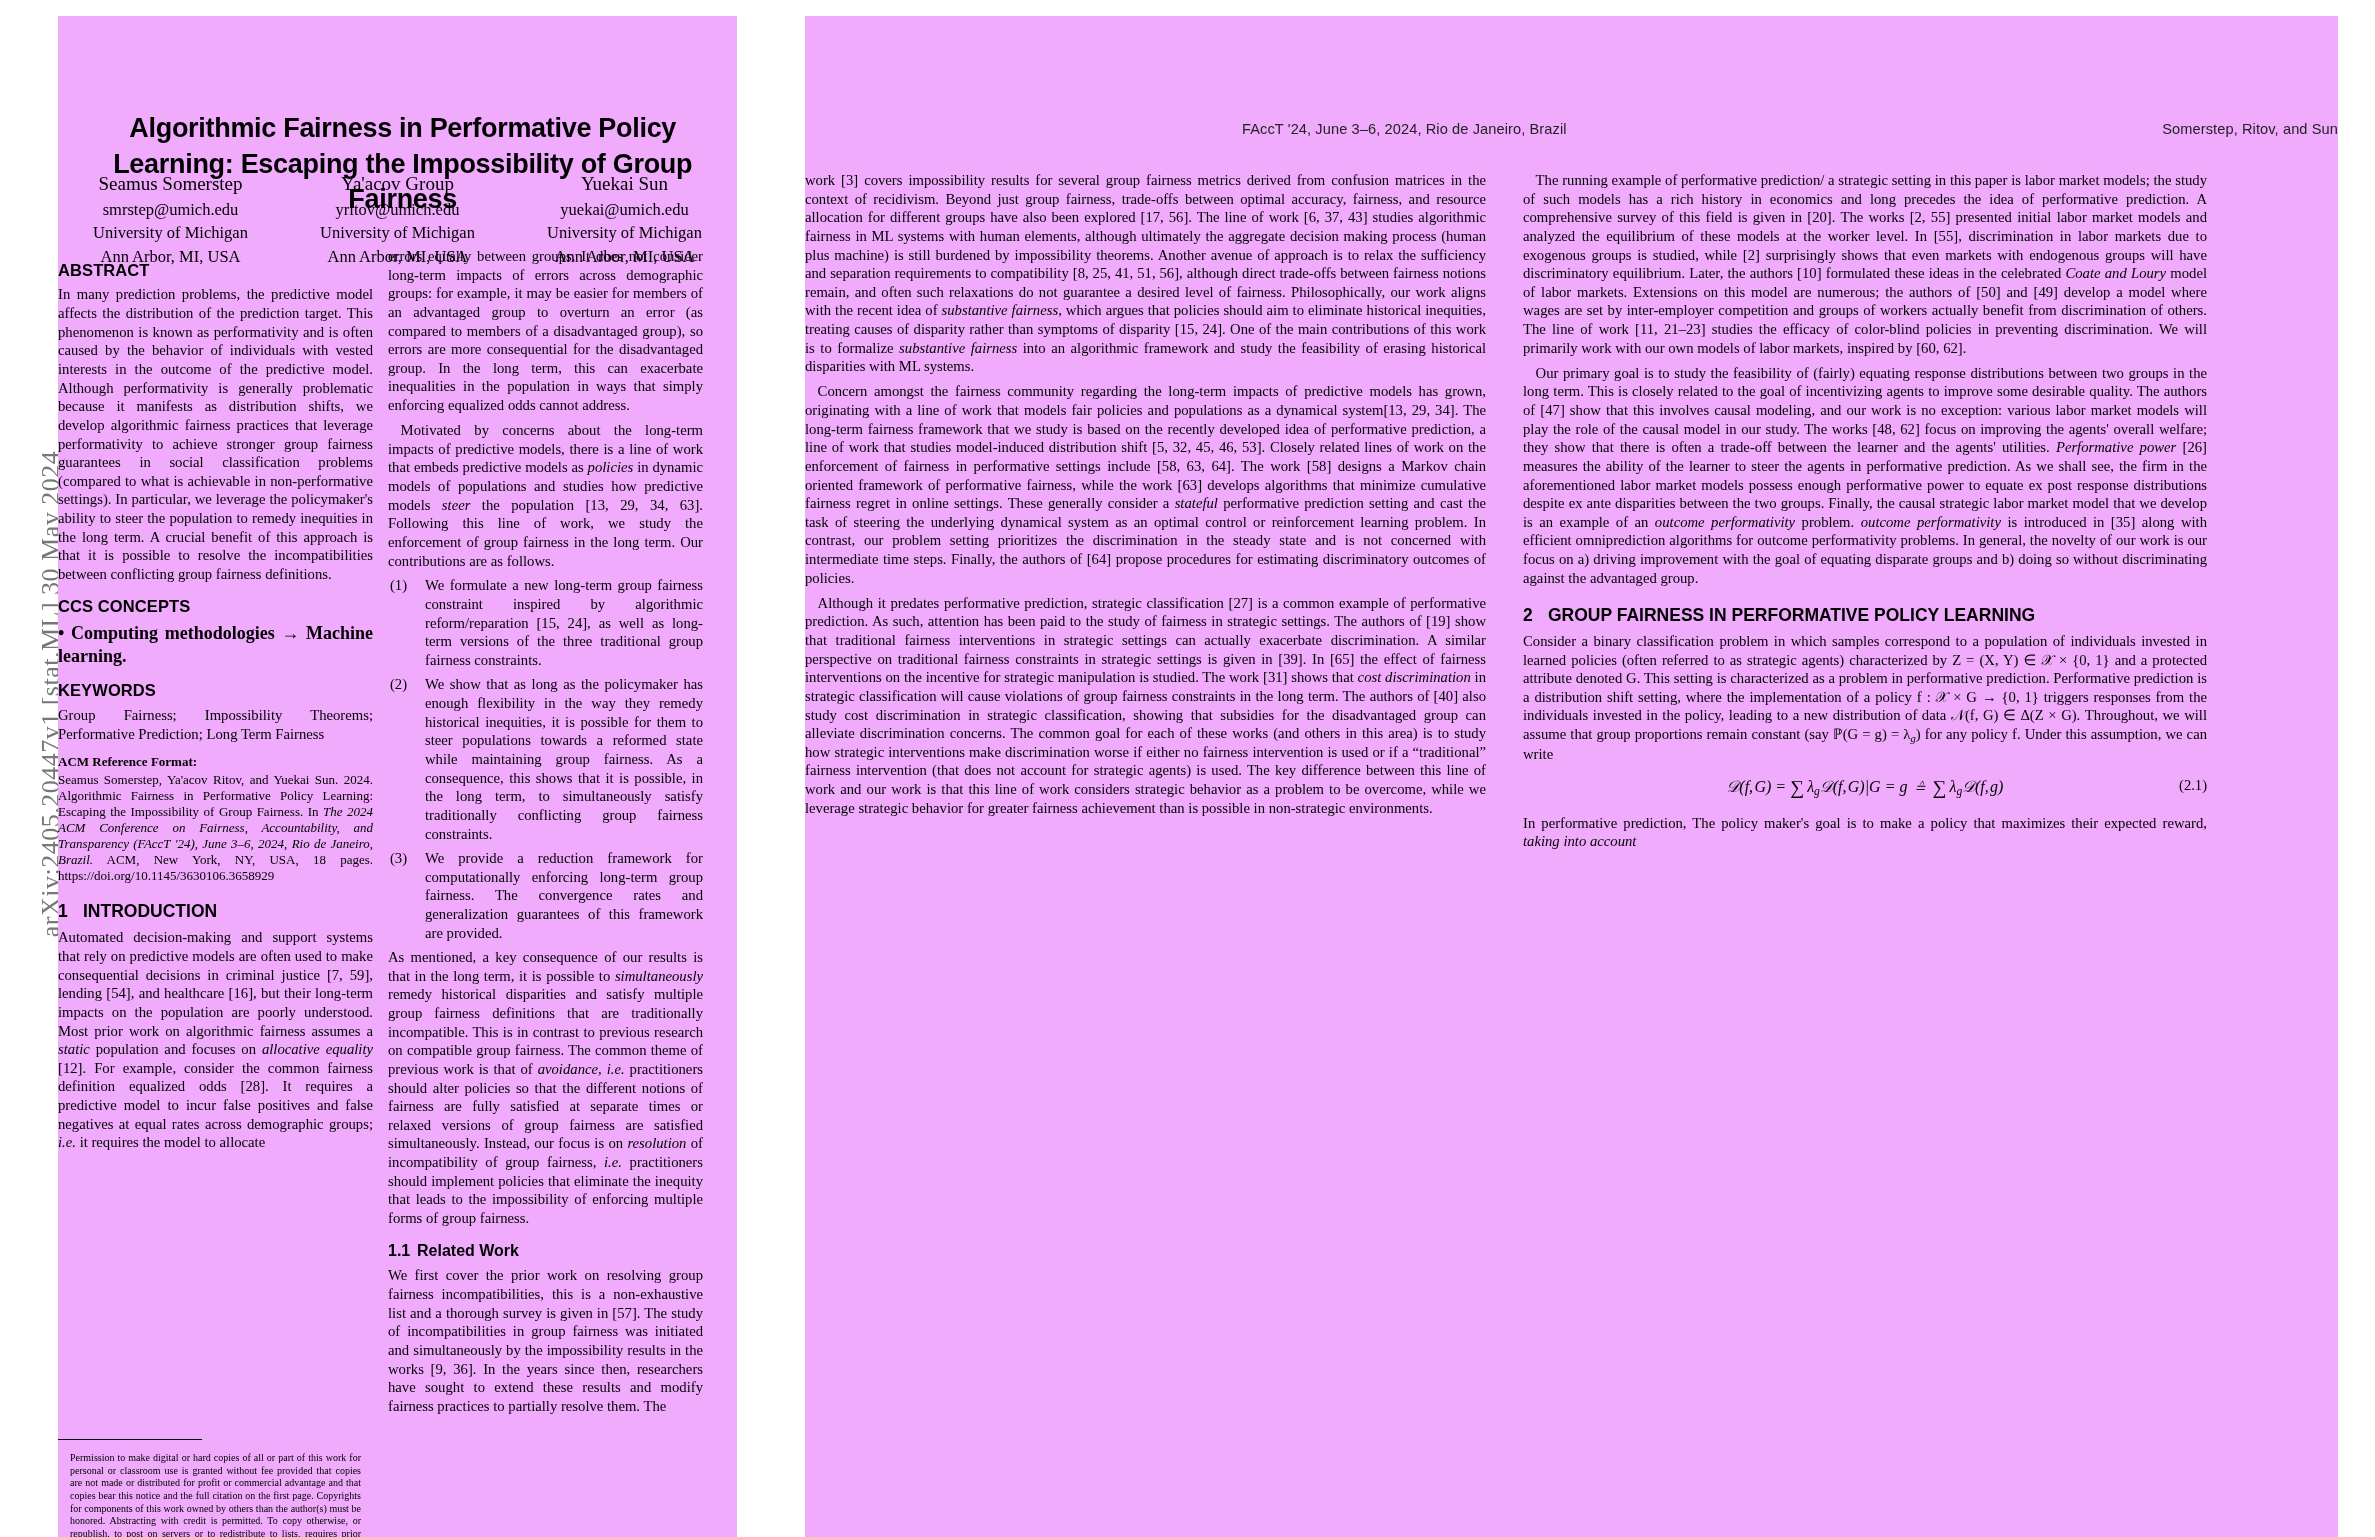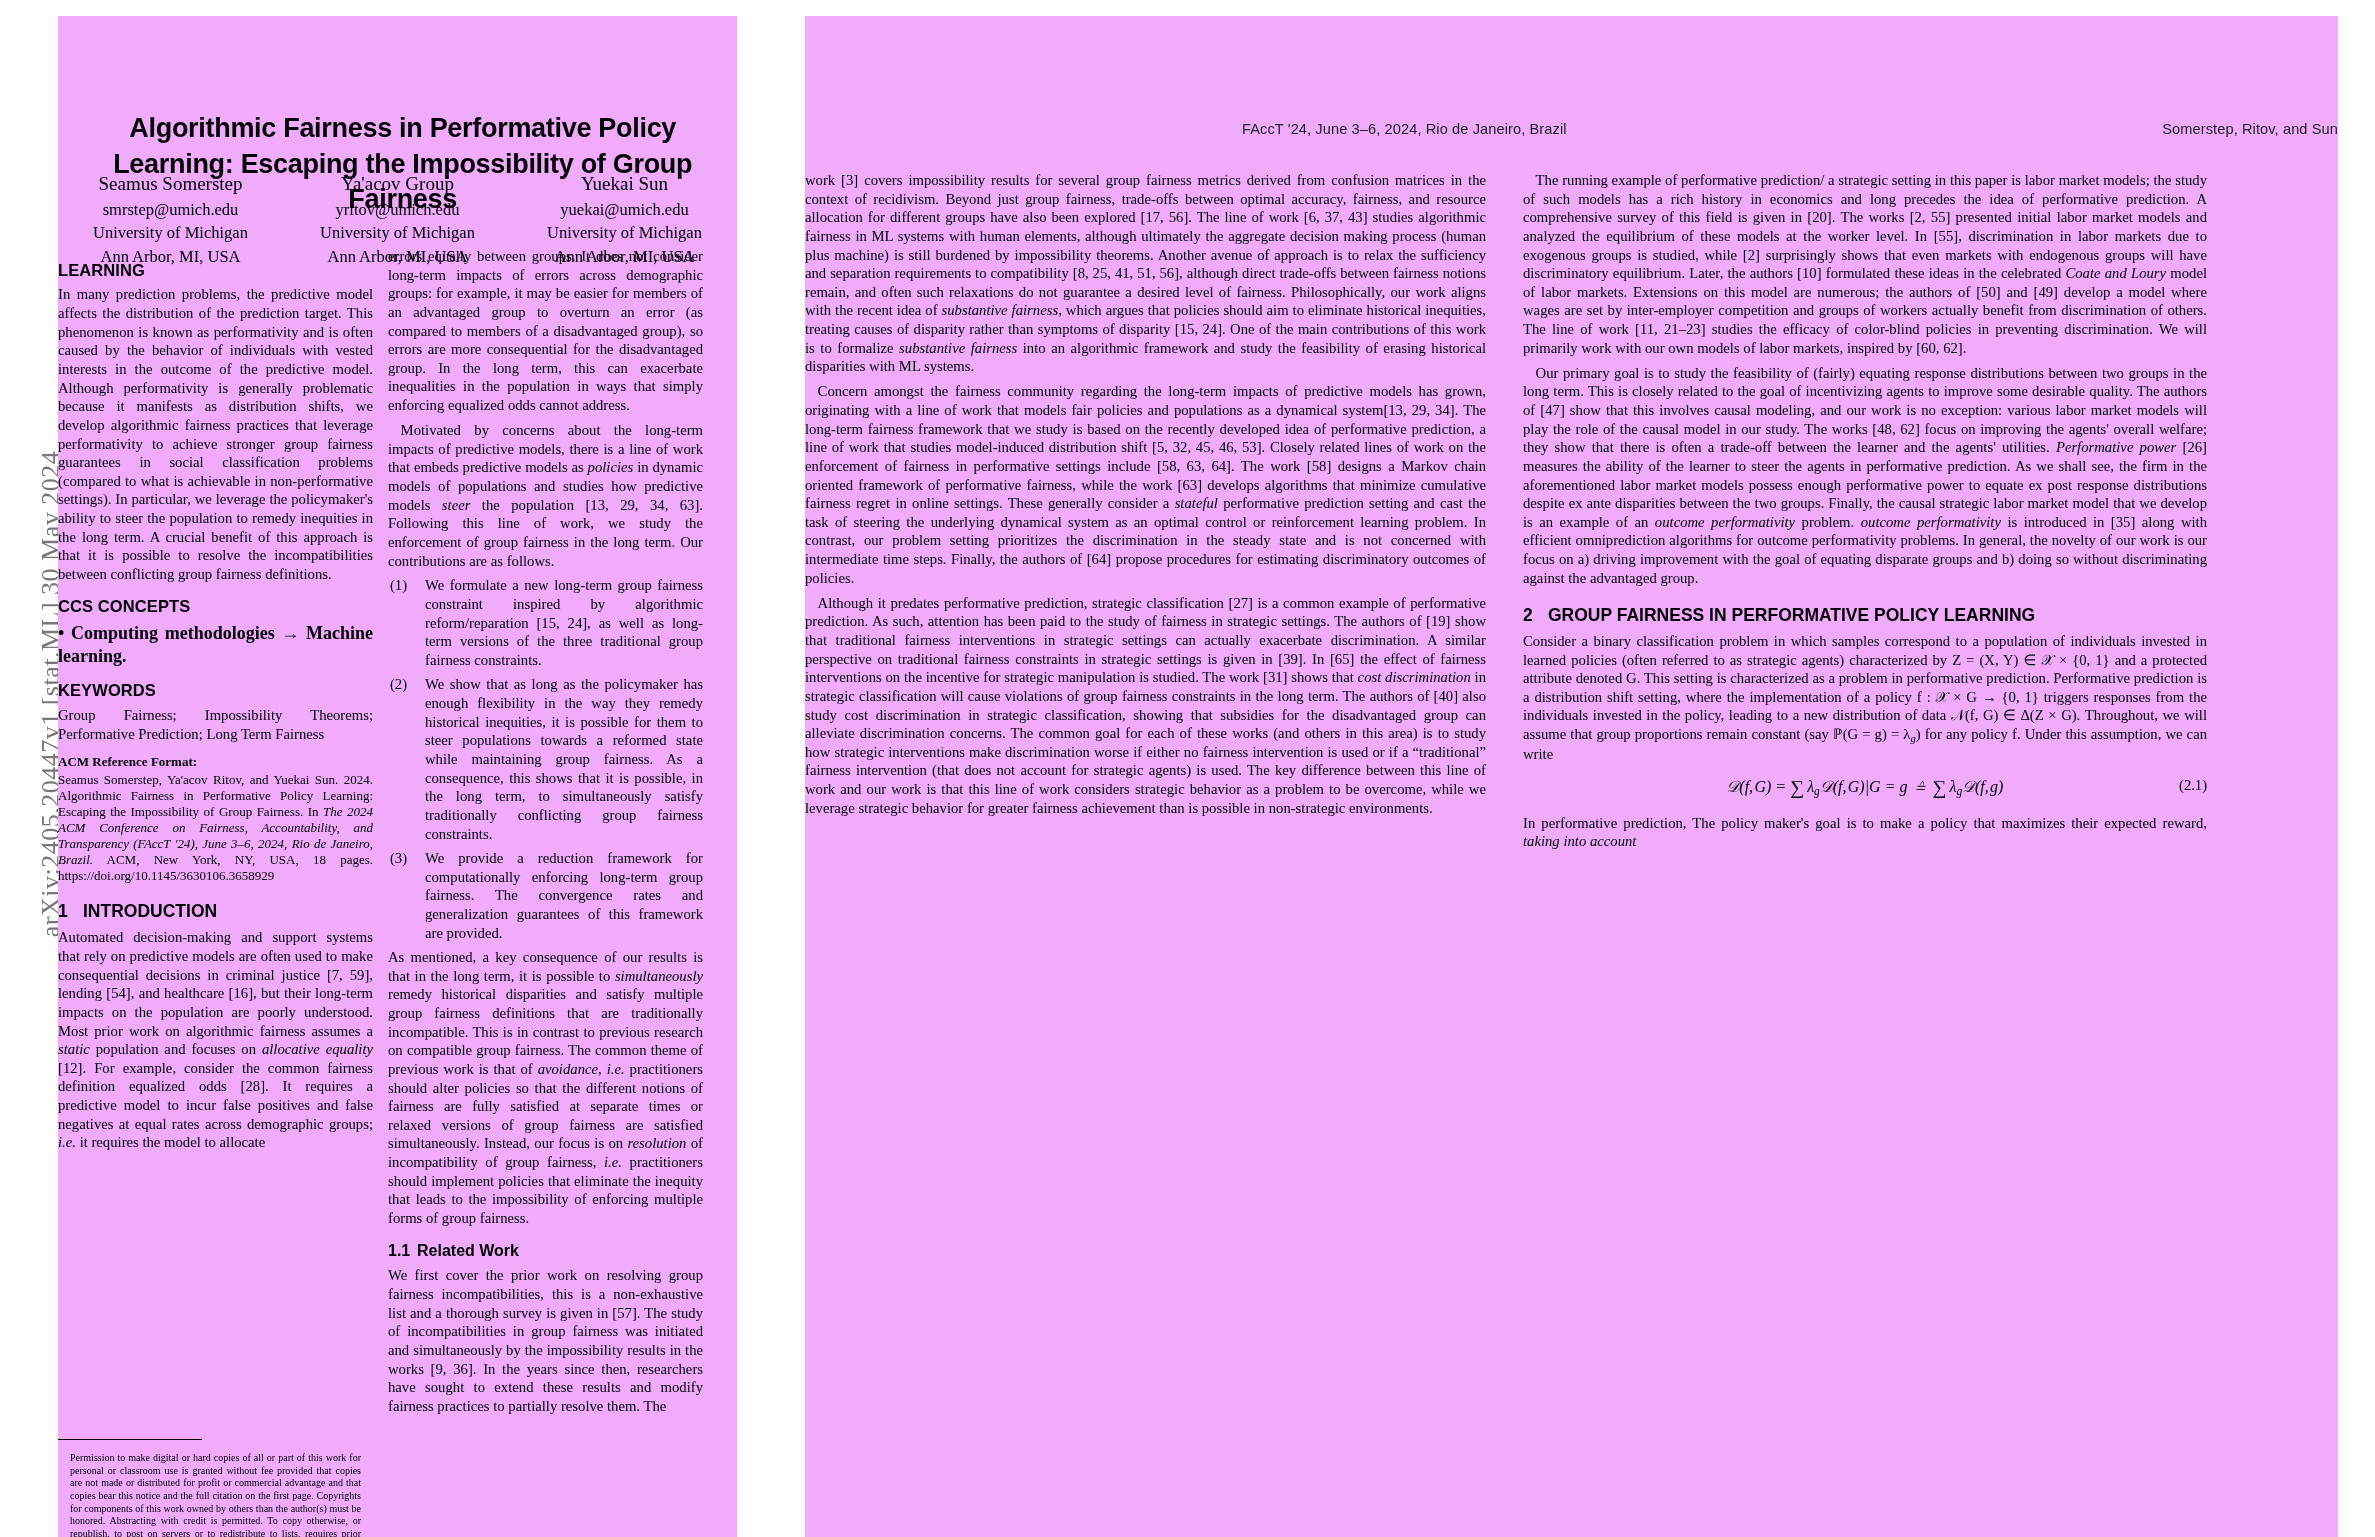--- a/index.html
+++ b/index.html
@@ -229,21 +229,21 @@
       </div>
       <div class="author">
         <div class="nm">Yuekai Sun</div>
         <div>yuekai@umich.edu</div>
         <div>University of Michigan</div>
         <div>Ann Arbor, MI, USA</div>
       </div>
     </div>
 
     <div class="col lc1">
-      <h2 class="sec">LEARNING</h2>
+      <h2 class="sec">ABSTRACT</h2>
       <p>In many prediction problems, the predictive model affects the distribution of the prediction target. This phenomenon is known as performativity and is often caused by the behavior of individuals with vested interests in the outcome of the predictive model. Although performativity is generally problematic because it manifests as distribution shifts, we develop algorithmic fairness practices that leverage performativity to achieve stronger group fairness guarantees in social classification problems (compared to what is achievable in non-performative settings). In particular, we leverage the policymaker's ability to steer the population to remedy inequities in the long term. A crucial benefit of this approach is that it is possible to resolve the incompatibilities between conflicting group fairness definitions.</p>
 
       <h2 class="sec">CCS CONCEPTS</h2>
       <div class="ccs-item">• Computing methodologies → Machine learning.</div>
 
       <h2 class="sec">KEYWORDS</h2>
       <p>Group Fairness; Impossibility Theorems; Performative Prediction; Long Term Fairness</p>
 
       <div class="acmref-head">ACM Reference Format:</div>
       <div class="acmref"><span>Seamus Somerstep, Ya'acov Ritov, and Yuekai Sun. 2024. Algorithmic Fairness in Performative Policy Learning: Escaping the Impossibility of Group Fairness. In </span><i>The 2024 ACM Conference on Fairness, Accountability, and Transparency (FAccT '24), June 3–6, 2024, Rio de Janeiro, Brazil.</i><span> ACM, New York, NY, USA, 18 pages. https://doi.org/10.1145/3630106.3658929</span></div>

